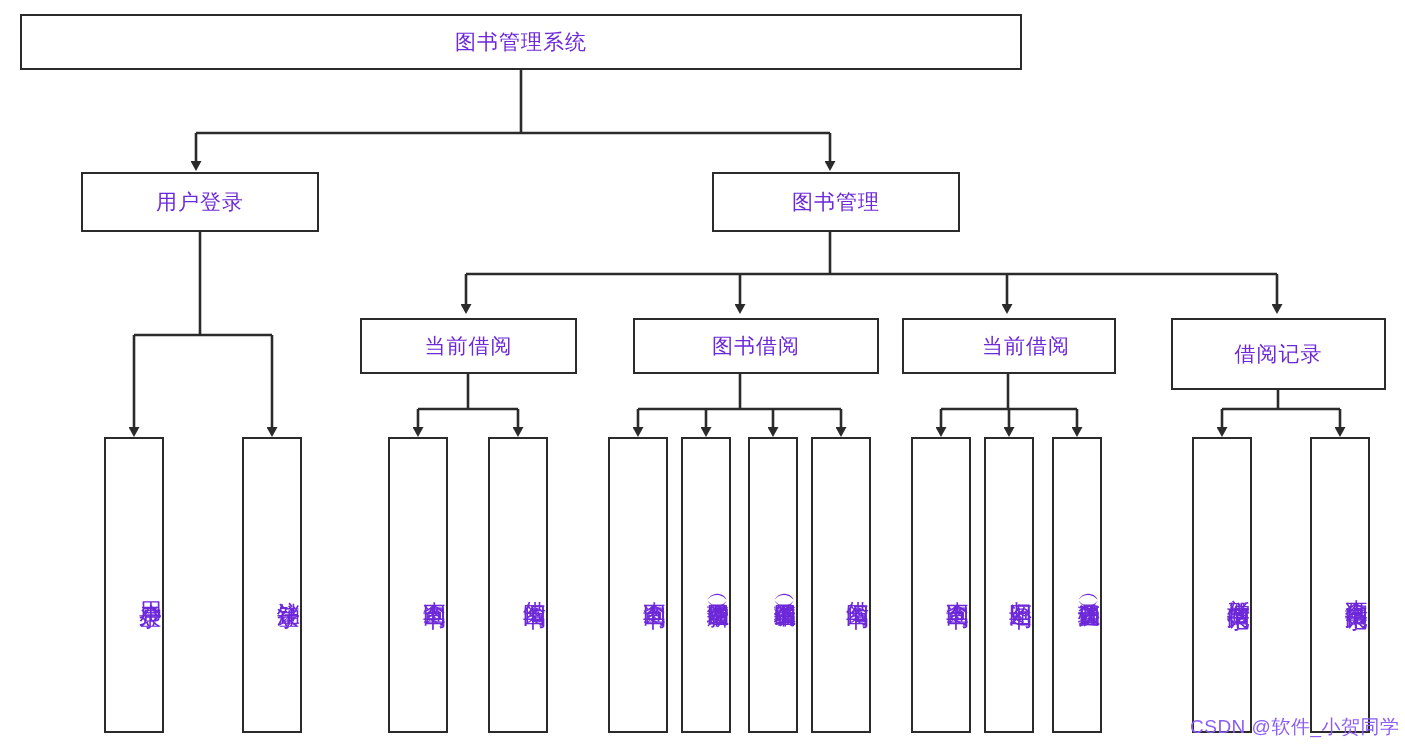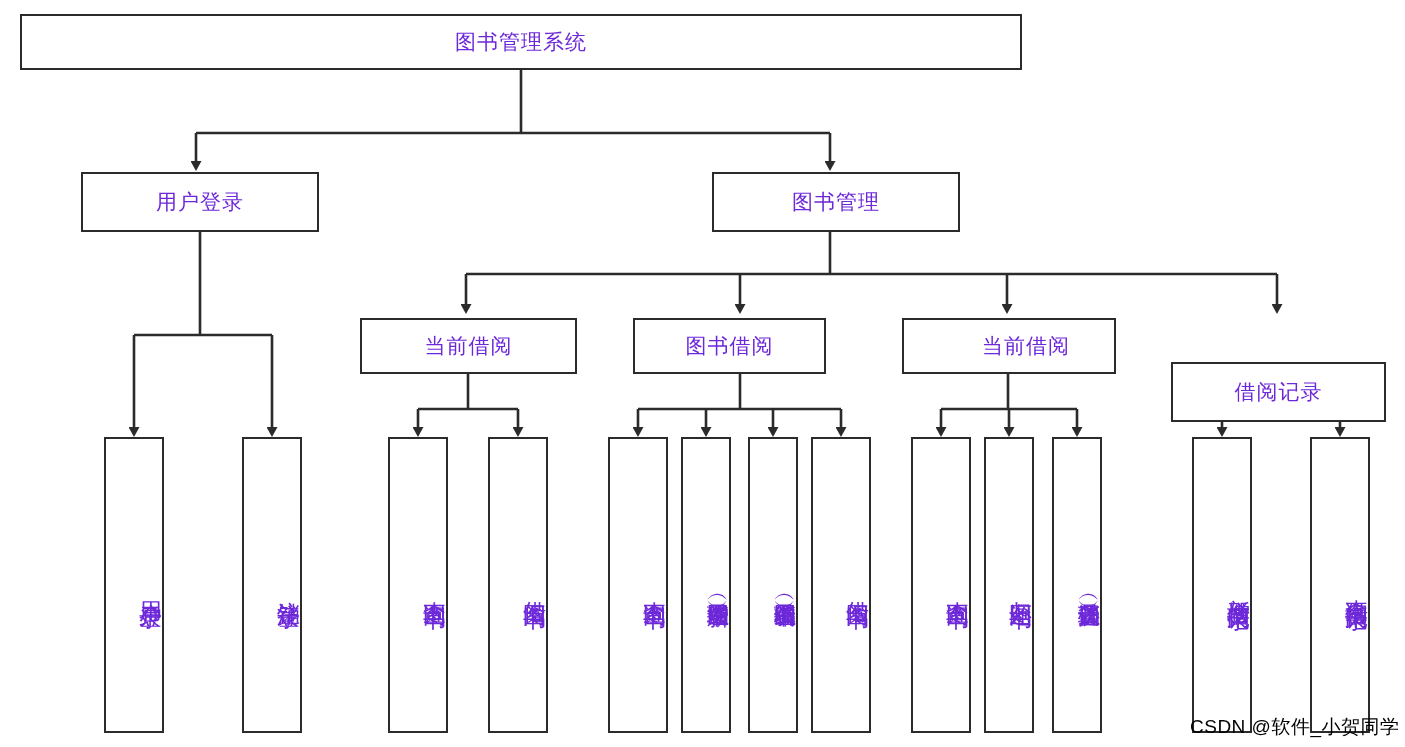--- a/index.html
+++ b/index.html
@@ -48,21 +48,21 @@
     align-items: flex-start;
     justify-content: center;
   }
   .node.vert.tight {
     font-size: 22px;
     letter-spacing: 0px;
   }
   .watermark {
     position: absolute;
     font-size: 19px;
-    color: #000000;
+    color: #8b5cf6;
     white-space: nowrap;
     letter-spacing: 0.5px;
   }
 </style>
 </head>
 <body>
 
 <div id="diagram-root">
 
   <svg id="connectors" viewBox="0 0 1405 747" xmlns="http://www.w3.org/2000/svg">
@@ -128,25 +128,25 @@
   </svg>
 
   <div class="node horiz" style="left:20px; top:14px; width:1002px; height:56px;">图书管理系统</div>
 
   <div class="node horiz" style="left:81px; top:172px; width:238px; height:60px;">用户登录</div>
 
   <div class="node horiz" style="left:712px; top:172px; width:248px; height:60px;">图书管理</div>
 
   <div class="node horiz" style="left:360px; top:318px; width:217px; height:56px;">当前借阅</div>
 
-  <div class="node horiz" style="left:633px; top:318px; width:193px; height:56px;">图书借阅</div>
+  <div class="node horiz" style="left:633px; top:318px; width:246px; height:56px;">图书借阅</div>
 
   <div class="node horiz" style="left:902px; top:318px; width:214px; height:56px;padding-left:34px;">当前借阅</div>
 
-  <div class="node horiz" style="left:1171px; top:318px; width:215px; height:60px;margin-top:44px;">借阅记录</div>
+  <div class="node horiz" style="left:1171px; top:318px; width:215px; height:72px;">借阅记录</div>
 
   <div class="node vert" style="left:104px; top:437px; width:60px; height:296px;">用户登录</div>
 
   <div class="node vert" style="left:242px; top:437px; width:60px; height:296px;">注销登录</div>
 
   <div class="node vert" style="left:388px; top:437px; width:60px; height:296px;">查询图书</div>
 
   <div class="node vert" style="left:488px; top:437px; width:60px; height:296px;">借阅图书</div>
 
   <div class="node vert" style="left:608px; top:437px; width:60px; height:296px;">查询图书</div>

